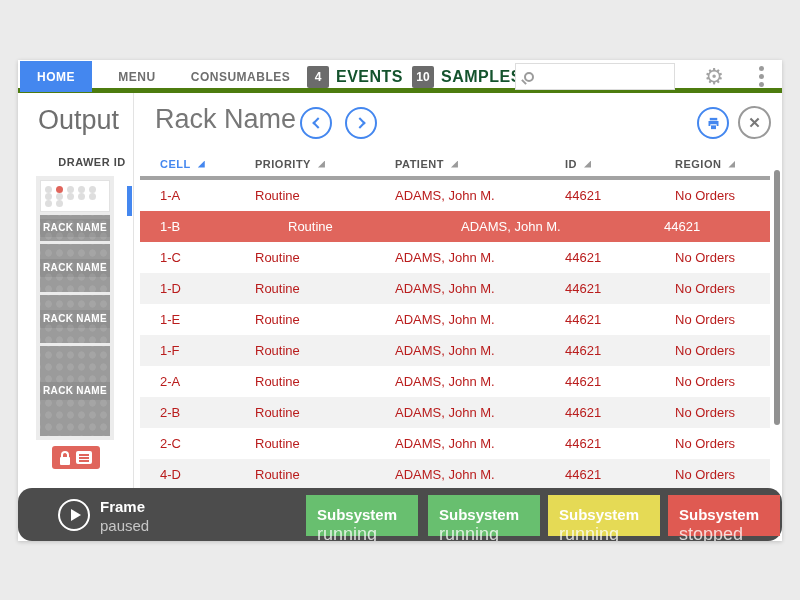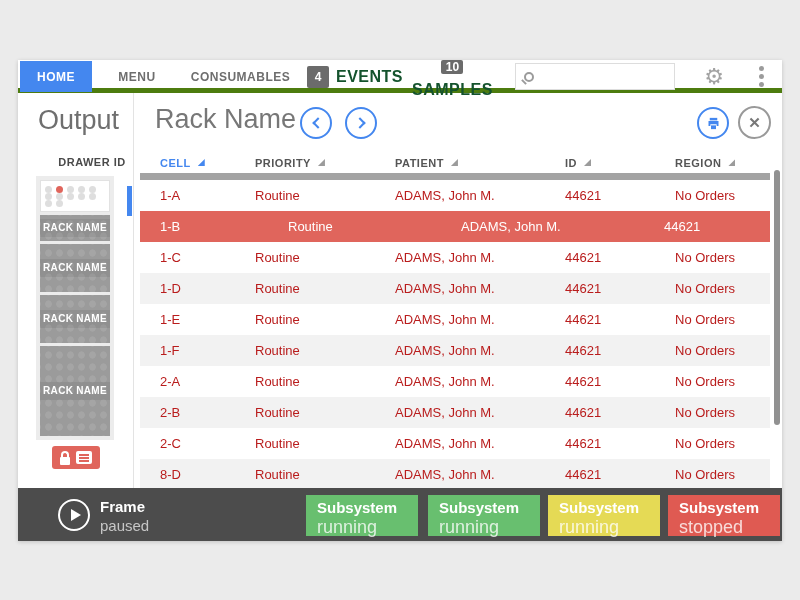--- a/index.html
+++ b/index.html
@@ -13,21 +13,21 @@
   .nav { position:absolute; left:0; top:0; width:764px; height:33px; background:#fff;
          border-bottom:5px solid #4d7c0f; z-index:6; }
   .tab { position:absolute; top:0; height:33px; display:flex; align-items:center; justify-content:center;
          font-size:12px; font-weight:bold; letter-spacing:0.5px; color:#6e6e6e; cursor:pointer; }
   .tab.active { background:#4487ef; color:#fff; }
   .tab-home { left:2px; width:72px; top:1px; height:31px; }
   .tab-menu { left:84px; width:70px; }
   .tab-consumables { left:150px; width:145px; }
   .counter { position:absolute; top:0; height:33px; display:flex; align-items:center; gap:7px; cursor:pointer; }
   .counter-events { left:289px; }
-  .counter-samples { left:394px;flex-direction:column; }
+  .counter-samples { left:394px; }
   .badge { width:22px; height:22px; background:#6b6b6b; color:#fff; font-size:12px; font-weight:bold;
            display:flex; align-items:center; justify-content:center; border-radius:2px; }
   .counter-label { font-size:16px; font-weight:bold; letter-spacing:0.5px; color:#14532d; }
   .searchbox { position:absolute; left:497px; top:3px; width:160px; height:27px; background:#fff;
                border:1px solid #ddd; display:flex; align-items:center; padding-left:8px; }
   .mag { width:10px; height:10px; border:2px solid #9b9b9b; border-radius:50%; position:relative; flex:none; }
   .mag::after { content:""; position:absolute; left:-5px; top:7px; width:6px; height:2px;
                 background:#9b9b9b; transform:rotate(45deg); }
   .searchbox input { border:none; outline:none; flex:1; height:100%; margin-left:8px; font-size:13px;
                      font-family:"Liberation Sans", sans-serif; color:#555; background:transparent; }
@@ -72,43 +72,43 @@
   .chev { width:8px; height:8px; border-left:2px solid #4487ef; border-bottom:2px solid #4487ef; }
   .btn-prev { left:282px; top:47px; } .btn-prev .chev { transform:rotate(45deg); margin-left:3px; }
   .btn-next { left:327px; top:47px; } .btn-next .chev { transform:rotate(-135deg); margin-right:3px; }
   .btn-print { left:679px; top:47px; }
   .btn-close { left:720px; top:46px; border-color:#999; width:33px; height:33px; }
   .btn-close span { font-size:15px; color:#777; font-weight:bold; line-height:1; }
 
   
   .table { position:absolute; left:122px; top:92px; width:630px; }
   .trow, .thead { display:grid; grid-template-columns:95px 140px 170px 110px 1fr; }
-  .thead { height:28px; align-items:center; border-bottom:7px solid #a3a3a3; }
+  .thead { height:28px; align-items:center; border-bottom:4px solid #a3a3a3; }
   .th { padding-left:20px; font-size:11px; font-weight:bold; letter-spacing:0.5px; color:#555;
         display:flex; align-items:center; cursor:pointer; }
   .th .tri { width:7px; height:7px; margin-left:7px; background:#9b9b9b;
              clip-path:polygon(100% 0, 100% 100%, 0 100%); }
   .th.sorted { color:#4487ef; } .th.sorted .tri { background:#4487ef; }
   .trow { height:31px; line-height:31px; font-size:13px; color:#b91c1c; cursor:pointer; }
   .trow span { padding-left:20px; overflow:hidden; white-space:nowrap; }
   .trow.alt { background:#f2f2f2; }
   .trow.selected { background:#e0655c; color:#fff;gap:33px; }
   .vscroll { position:absolute; left:756px; top:110px; width:6px; height:255px; background:#919191;
              border-radius:3px; cursor:pointer; }
 
   
-  .footer { position:absolute; left:0; top:428px; width:764px; height:53px; background:#4c4c4c; z-index:8; }
+  .footer { position:absolute; left:0; top:428px; width:764px; height:53px; background:#4c4c4c; z-index:8;border-radius:14px; }
   .play-btn { position:absolute; left:40px; top:11px; width:32px; height:32px; border:2px solid #fff;
               border-radius:50%; display:flex; align-items:center; justify-content:center; cursor:pointer; }
   .play-tri { width:0; height:0; border-left:10px solid #fff; border-top:6px solid transparent;
               border-bottom:6px solid transparent; margin-left:3px; }
   .frame-text { position:absolute; left:82px; top:10px; }
   .frame-title { font-size:15px; font-weight:bold; color:#fff; }
   .frame-status { font-size:15px; color:#c6c6c6; margin-top:2px; }
-  .subsys { position:absolute; top:7px; width:112px; height:41px; padding:4px 0 0 11px; }
+  .subsys { position:absolute; top:7px; width:112px; height:41px; padding:11px 0 0 11px; }
   .subsys:nth-child(1) { left:288px; } .subsys:nth-child(2) { left:410px; }
   .subsys:nth-child(3) { left:530px; } .subsys:nth-child(4) { left:650px; }
   .subsys-title { font-size:15px; font-weight:bold; color:#fff; }
   .subsys-status { font-size:18px; color:rgba(255,255,255,0.78); margin-top:1px; }
 </style>
 </head>
 <body>
 
 <div class="window">
 
@@ -279,21 +279,21 @@
           <span>No Orders</span>
         </div>
         <div class="trow">
           <span>2-C</span>
           <span>Routine</span>
           <span>ADAMS, John M.</span>
           <span>44621</span>
           <span>No Orders</span>
         </div>
         <div class="trow alt">
-          <span>8-D</span>
+          <span>4-D</span>
           <span>Routine</span>
           <span>ADAMS, John M.</span>
           <span>44621</span>
           <span>No Orders</span>
         </div>
       </div>
   </div>
   <div class="vscroll"></div>
 
   <footer class="footer">

